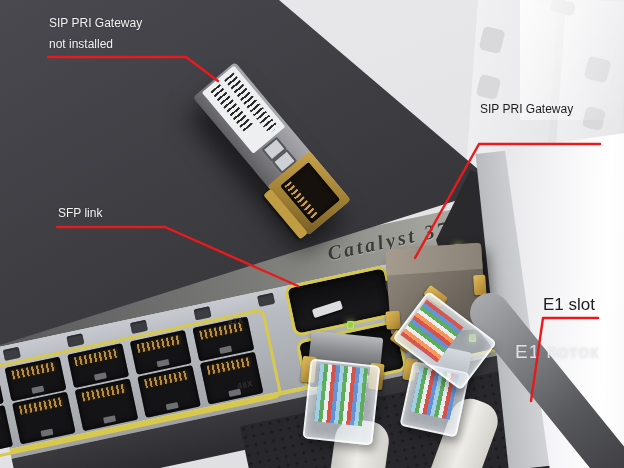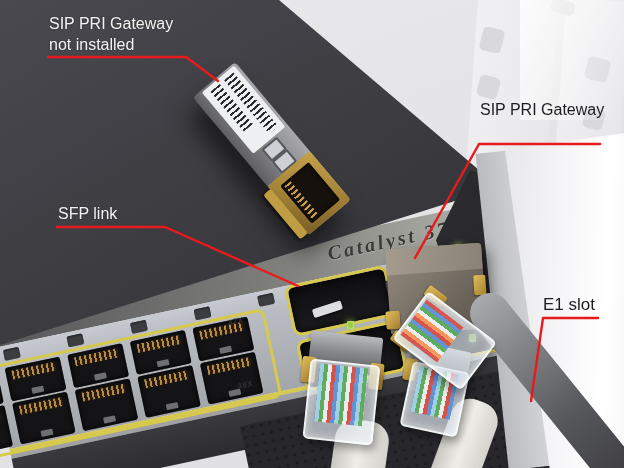--- a/index.html
+++ b/index.html
@@ -130,21 +130,21 @@
     background:repeating-linear-gradient(0deg,#d94a40 0 4px,#ff9350 4px 8px,#f2f3f4 8px 12px,#57ab55 12px 16px,#5b8fd9 16px 20px);}
   .wires-v{position:absolute;opacity:.9;
     background:repeating-linear-gradient(90deg,#9fd4e8 0 4px,#57ab55 4px 8px,#f2f3f4 8px 12px,#d94a40 12px 16px,#5b8fd9 16px 20px);}
   .shield-cap{position:absolute;border-radius:3px;
     background:linear-gradient(180deg,#b8babe,#87898d 60%,#6f7175);box-shadow:0 2px 4px rgba(0,0,0,.4);}
   .cable{border-radius:20px;}
   .cable-white{background:linear-gradient(90deg,#c8c6c1 0%,#efede8 45%,#d4d2cd 100%);}
   .cable-gray{background:linear-gradient(180deg,#a9aaae 0%,#828387 30%,#57585c 65%,#3f3f43 100%);}
 
   
-  .callout{line-height:21px;font-size:16px;white-space:nowrap;}
+  .callout{line-height:21px;font-size:12px;white-space:nowrap;}
   .callout.light{color:var(--label-light);text-shadow:0 0 2px rgba(0,0,0,.35);}
   .callout.dark{color:var(--label-dark);}
   .watermark{
     left:515px;top:341px;font-size:19px;letter-spacing:1px;
     color:rgba(238,240,243,.85);text-shadow:0 0 3px rgba(120,120,125,.25);
   }
   svg.leaders{left:0;top:0;pointer-events:none;color:var(--red);}
   svg.leaders polyline{fill:none;stroke:currentColor;stroke-width:2.4;stroke-linejoin:round;stroke-linecap:round;}
 </style>
 </head>
@@ -282,20 +282,21 @@
 
   <div class="abs cable cable-gray" style="left:462px;top:310px;width:40px;height:230px;transform:rotate(-39deg);transform-origin:0 0;"></div>
   <div class="abs" style="left:428px;top:288px;width:88px;height:62px;transform:rotate(37deg);transform-origin:0 0;">
     <div class="gold-bit" style="left:0px;top:-4px;width:22px;height:12px;"></div>
     <div class="gold-bit" style="left:0px;top:52px;width:22px;height:12px;"></div>
     <div class="crystal" style="left:2px;top:2px;width:82px;height:56px;">
       <div class="wires-h" style="left:2px;top:6px;width:46px;height:44px;"></div>
     </div>
   </div>
 
+  <div class="abs watermark">Е1 поток</div>
 
   <svg class="abs leaders" width="624" height="468" viewBox="0 0 624 468">
     <polyline points="48,57 186,57 218,81"></polyline>
     <polyline points="57,227 165,227 298,286"></polyline>
     <polyline points="600,144 479,144 415,258"></polyline>
     <polyline points="598,318 543,318 531,401"></polyline>
   </svg>
 
   <div class="abs callout light" style="left:49px;top:13px;">
     <div>SIP PRI Gateway</div>

